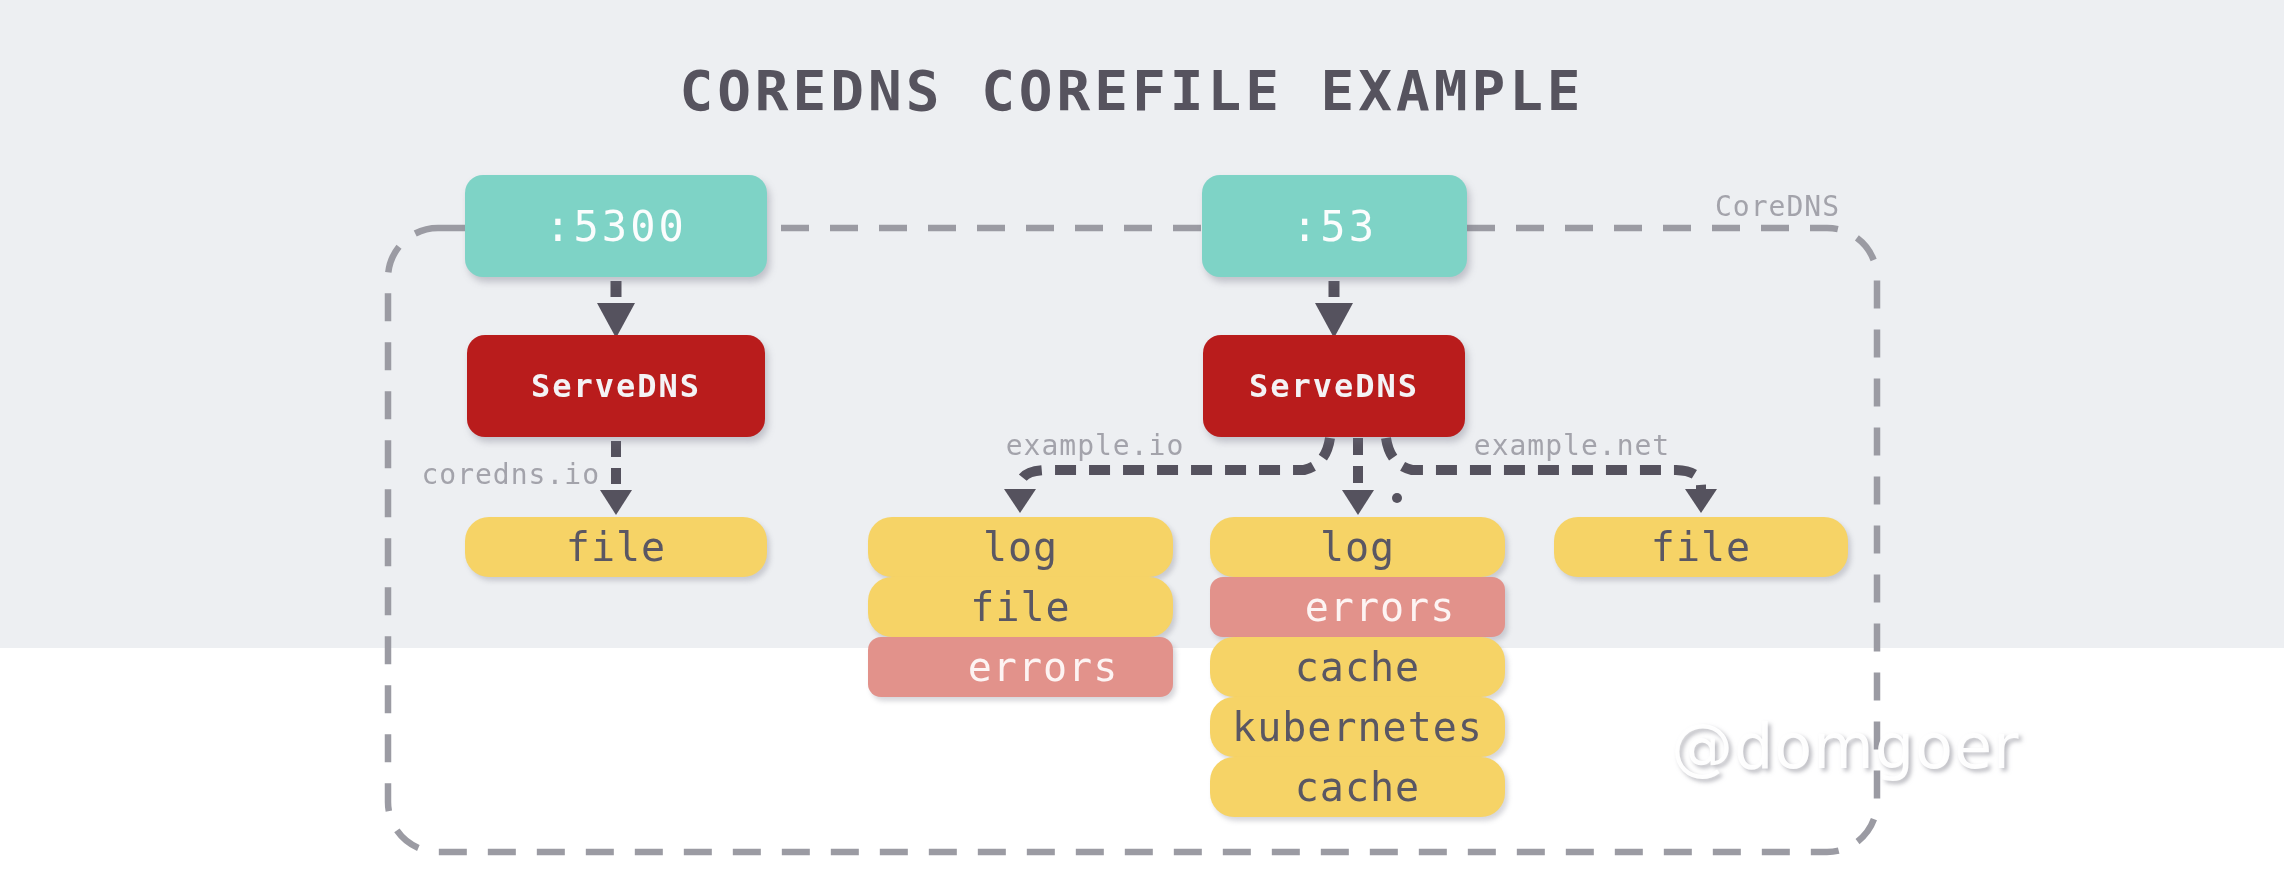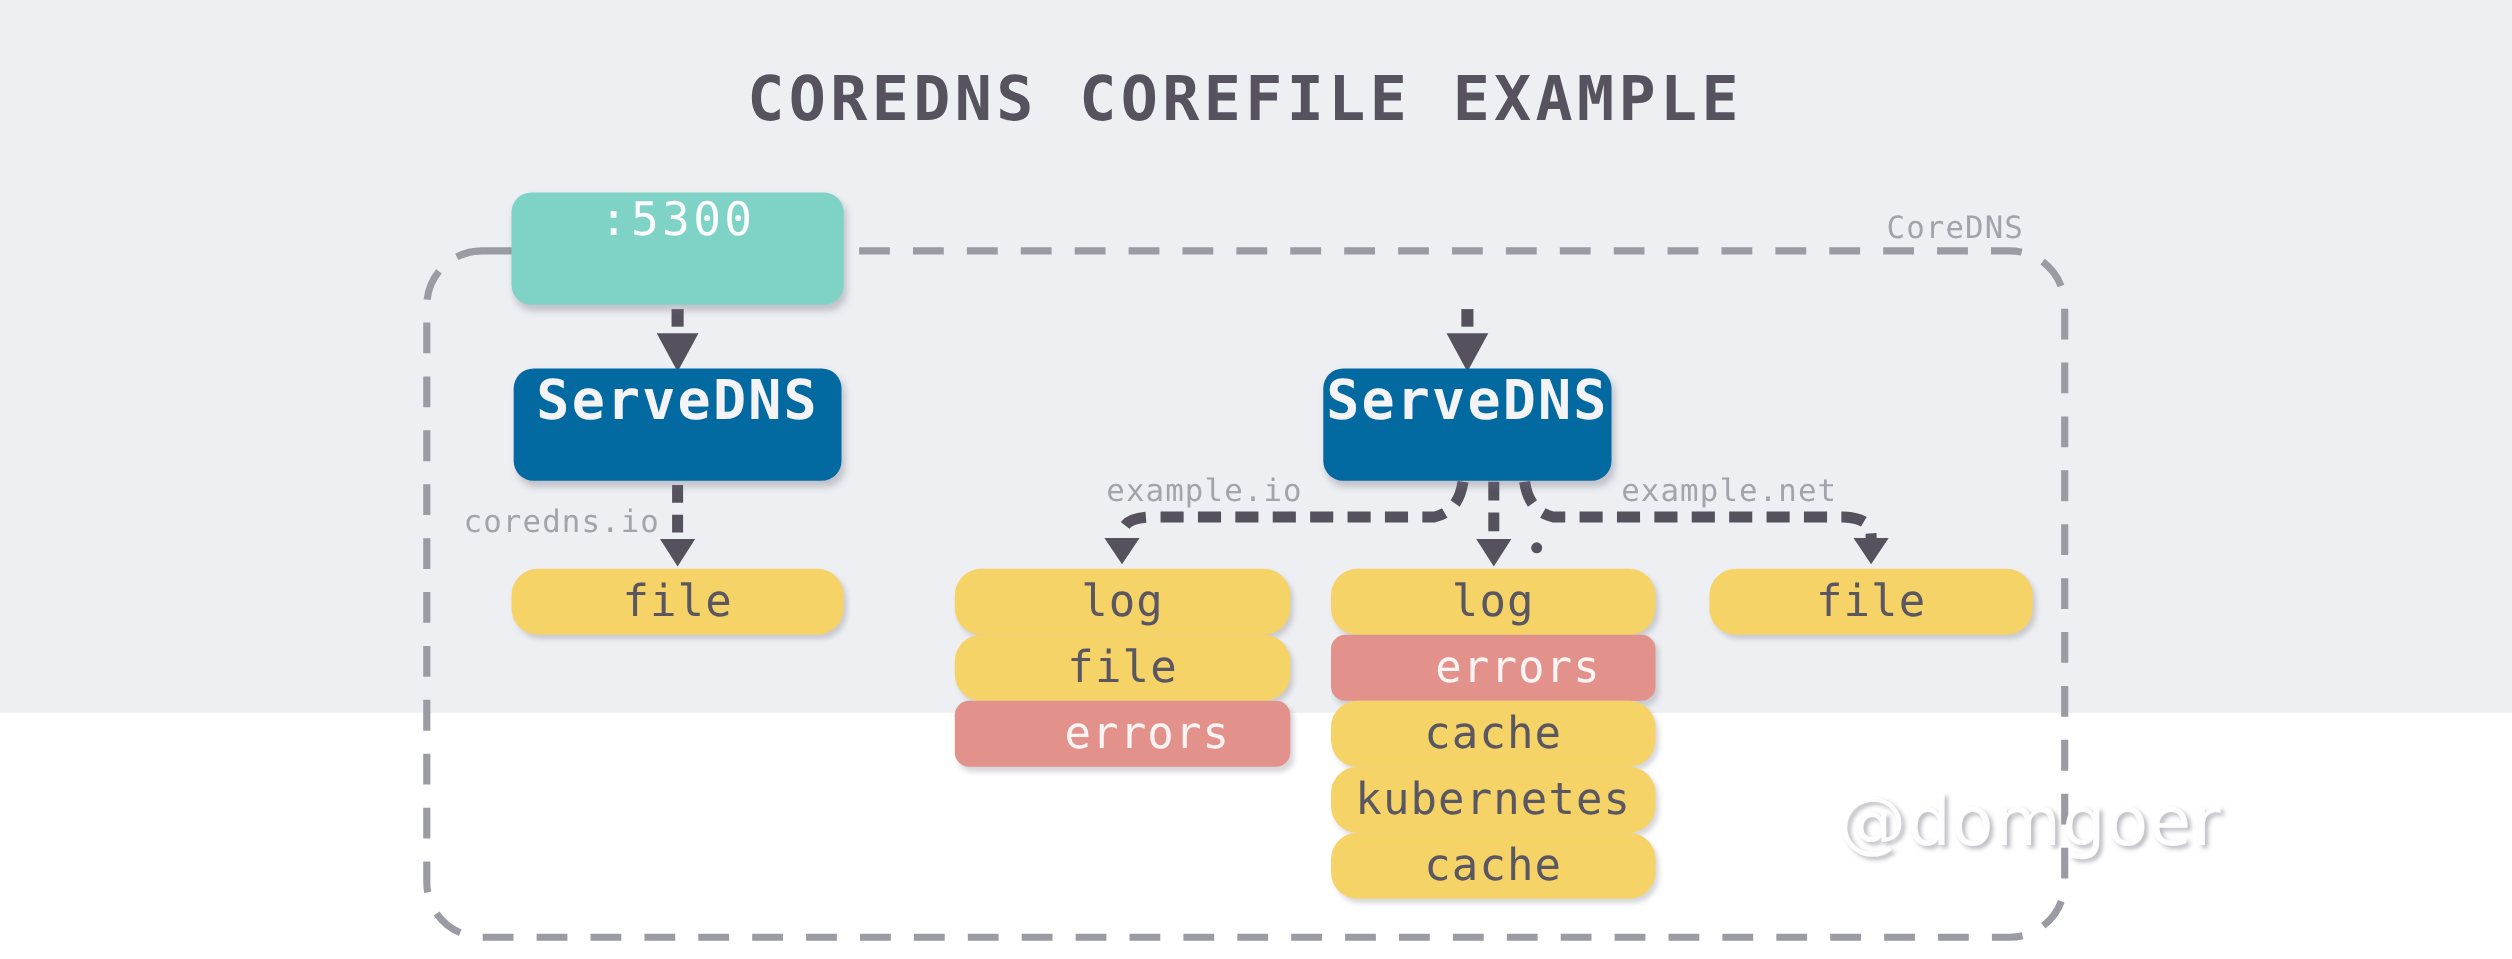--- a/index.html
+++ b/index.html
@@ -21,33 +21,33 @@
 
   .page-title {
     left: 0; top: 58px; width: 2264px;
     text-align: center;
     font-size: 56px; font-weight: bold;
     letter-spacing: 4px;
     color: #56535e;
   }
 
   .node {
-    display: flex; justify-content: center;
+    display: flex; align-items: center; justify-content: center;
     border-radius: 18px;
     box-shadow: 3px 5px 7px rgba(110,110,125,0.35);
   }
   .node-teal {
     background: #7ed3c6;
     color: #fbfdfd;
     font-size: 42px; letter-spacing: 3px;
   }
   .node-dark {
-    background: #0369a1;
+    background: #b91c1c;
     color: #f4f3f5;
-    font-size: 50px; font-weight: 600; letter-spacing: 2px;
+    font-size: 32px; font-weight: 600; letter-spacing: 2px;
   }
 
   .plugin {
     display: flex; align-items: center; justify-content: center;
     height: 60px; border-radius: 13px;
     font-size: 40px; letter-spacing: 1px;
     box-shadow: 3px 4px 5px rgba(110,110,125,0.28);
   }
   .plugin-yellow { background: #f6d366; color: #5a5763; border-radius: 24px; }
   .plugin-red    { background: #e2928b; color: #fdf4f3; padding-left: 45px; }
@@ -113,20 +113,23 @@
   <div class="abs node node-dark" style="left:467px; top:335px; width:298px; height:102px;">
     <span>ServeDNS</span>
   </div>
 
   <div class="abs zone-label" style="left:390px; top:458px; width:210px; text-align:right;">coredns.io</div>
 
   <div class="abs plugin plugin-yellow" style="left:465px; top:517px; width:302px;">
     <span>file</span>
   </div>
 
+  <div class="abs node node-teal" style="left:1202px; top:175px; width:265px; height:102px;">
+    <span>:53</span>
+  </div>
 
   <div class="abs node node-dark" style="left:1203px; top:335px; width:262px; height:102px;">
     <span>ServeDNS</span>
   </div>
 
   <div class="abs zone-label" style="left:1447px; top:429px; width:250px; text-align:center;">example.net</div>
   <div class="abs zone-label" style="left:970px; top:429px; width:250px; text-align:center;">example.io</div>
 
   <div class="abs stack" style="left:868px; top:517px; width:305px;">
     <div class="plugin plugin-yellow">

